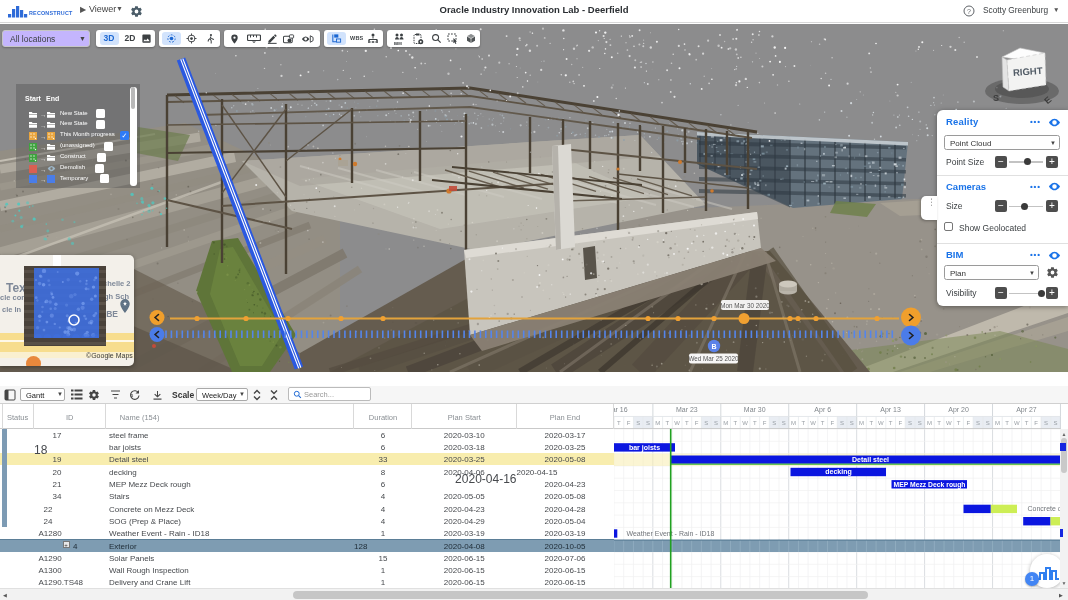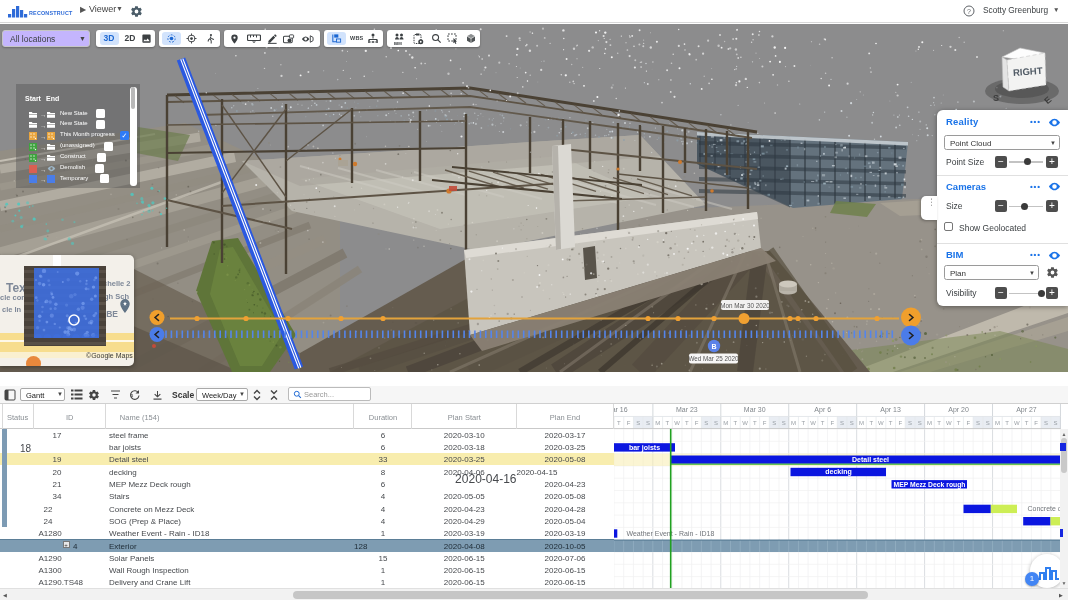--- a/index.html
+++ b/index.html
@@ -15,20 +15,21 @@
           <rect x="17" y="10" width="3.2" height="3.5"></rect>
         </g>
 <text x="22" y="11" font-size="5.4" font-weight="bold" fill="#2e6bd8" letter-spacing="0.2">RECONSTRUCT</text>
       </svg>
 <span class="ab" style="left:80px;top:5px;font-size:8px;color:#555">▶</span>
 <span class="ab" style="left:89px;top:4px;font-size:9px;color:#444">Viewer</span>
 <span class="ab" style="left:116px;top:5px;font-size:7px;color:#555">▼</span>
 <svg class="ab" style="left:130px;top:5px" width="13" height="13" viewBox="0 0 24 24">
         <path fill="#4a5c68" d="M19.4 13a7.6 7.6 0 0 0 .1-1 7.6 7.6 0 0 0-.1-1l2.1-1.6a.5.5 0 0 0 .1-.6l-2-3.5a.5.5 0 0 0-.6-.2l-2.5 1a7.6 7.6 0 0 0-1.7-1l-.4-2.6a.5.5 0 0 0-.5-.4h-4a.5.5 0 0 0-.5.4l-.4 2.6a7.6 7.6 0 0 0-1.7 1l-2.5-1a.5.5 0 0 0-.6.2l-2 3.5a.5.5 0 0 0 .1.6L4.5 11a7.6 7.6 0 0 0-.1 1 7.6 7.6 0 0 0 .1 1l-2.1 1.6a.5.5 0 0 0-.1.6l2 3.5a.5.5 0 0 0 .6.2l2.5-1a7.6 7.6 0 0 0 1.7 1l.4 2.6a.5.5 0 0 0 .5.4h4a.5.5 0 0 0 .5-.4l.4-2.6a7.6 7.6 0 0 0 1.7-1l2.5 1a.5.5 0 0 0 .6-.2l2-3.5a.5.5 0 0 0-.1-.6zM12 15.5A3.5 3.5 0 1 1 15.5 12 3.5 3.5 0 0 1 12 15.5z"></path>
       </svg>
+<div class="ab" style="left:0;top:4px;width:1068px;text-align:center;font-size:9.5px;font-weight:bold;color:#2b2f33">Oracle Industry Innovation Lab - Deerfield</div>
 <svg class="ab" style="left:963px;top:5px" width="12" height="12" viewBox="0 0 24 24">
         <circle cx="12" cy="12" r="10" fill="none" stroke="#5f6368" stroke-width="2"></circle>
         <text x="12" y="17" font-size="14" text-anchor="middle" fill="#5f6368">?</text>
       </svg>
 <span class="ab" style="left:983px;top:4.5px;font-size:8.3px;color:#3c4043">Scotty Greenburg</span>
 <span class="ab" style="left:1053px;top:5.5px;font-size:6.5px;color:#555">▼</span>
 </div>
 <div class="ab" style="left:0;top:24px;width:1068px;height:348px;overflow:hidden">
 <svg id="scene" width="1068" height="349" viewBox="0 0 1068 349">
 <rect x="0" y="0" width="1068" height="349" fill="#8c8c8d"></rect>
@@ -2371,21 +2372,21 @@
         <line x1="0" y1="24.6" x2="446.5" y2="24.6" stroke="#c9c9c9" stroke-width="1"></line>
       </svg>
 <div class="ab" style="left:0;top:49.7px;width:1060px;height:12.3px;background:#f8edae"></div>
 <div class="ab" style="left:0;top:135.8px;width:1060px;height:12.3px;background:#7e9cb2;border-top:1px solid #5b7e97"></div>
 <div class="ab" style="left:2px;top:25.1px;width:4.5px;height:98.4px;background:#7d9bb4"></div>
 <span class="ab" style="left:20px;top:27.300000000000022px;width:41.5px;text-align:right;font-size:8px;color:#46494d">17</span>
 <span class="ab" style="left:109px;top:27.300000000000022px;font-size:8px;color:#46494d">steel frame</span>
 <span class="ab" style="left:354px;top:27.300000000000022px;width:58px;text-align:center;font-size:8px;color:#46494d">6</span>
 <span class="ab" style="left:412px;top:27.300000000000022px;width:104.5px;text-align:center;font-size:8px;color:#46494d">2020-03-10</span>
 <span class="ab" style="left:516.5px;top:27.300000000000022px;width:97px;text-align:center;font-size:8px;color:#46494d">2020-03-17</span>
-<span class="ab" style="left:20px;top:39.60000000000002px;width:41.5px;text-align:left;font-size:10px;color:#46494d">18</span>
+<span class="ab" style="left:20px;top:39.60000000000002px;width:41.5px;text-align:center;font-size:12px;color:#46494d">18</span>
 <span class="ab" style="left:109px;top:39.60000000000002px;font-size:8px;color:#46494d">bar joists</span>
 <span class="ab" style="left:354px;top:39.60000000000002px;width:58px;text-align:center;font-size:8px;color:#46494d">6</span>
 <span class="ab" style="left:412px;top:39.60000000000002px;width:104.5px;text-align:center;font-size:8px;color:#46494d">2020-03-18</span>
 <span class="ab" style="left:516.5px;top:39.60000000000002px;width:97px;text-align:center;font-size:8px;color:#46494d">2020-03-25</span>
 <span class="ab" style="left:20px;top:51.90000000000003px;width:41.5px;text-align:right;font-size:8px;color:#46494d">19</span>
 <span class="ab" style="left:109px;top:51.90000000000003px;font-size:8px;color:#46494d">Detail steel</span>
 <span class="ab" style="left:354px;top:51.90000000000003px;width:58px;text-align:center;font-size:8px;color:#46494d">33</span>
 <span class="ab" style="left:412px;top:51.90000000000003px;width:104.5px;text-align:center;font-size:8px;color:#46494d">2020-03-25</span>
 <span class="ab" style="left:516.5px;top:51.90000000000003px;width:97px;text-align:center;font-size:8px;color:#46494d">2020-05-08</span>
 <span class="ab" style="left:20px;top:64.20000000000003px;width:41.5px;text-align:right;font-size:8px;color:#46494d">20</span>

